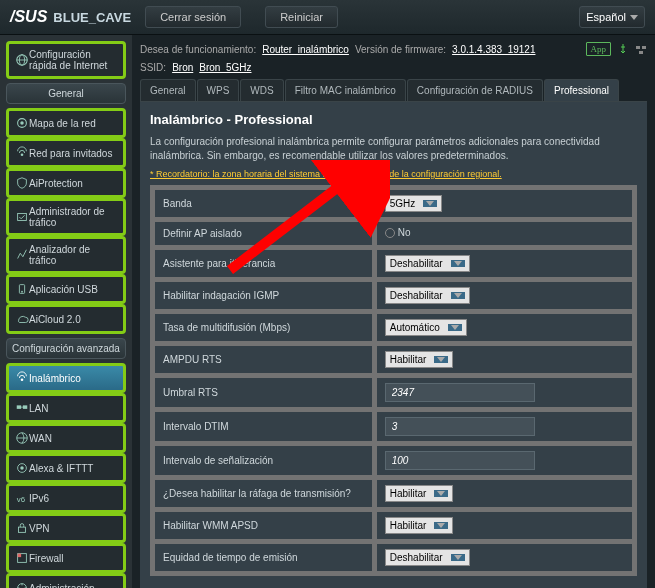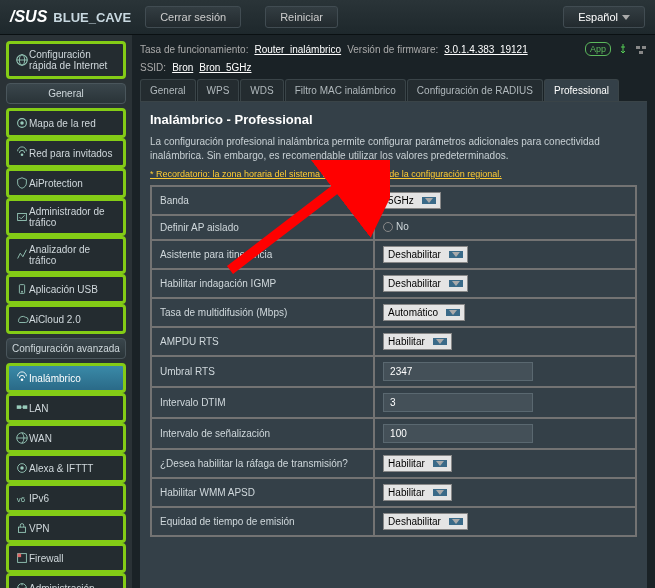--- a/index.html
+++ b/index.html
@@ -1,49 +1,49 @@
 <!DOCTYPE html>
 <html><head>
 <meta charset="utf-8">
 <style>
 * { margin: 0; padding: 0; box-sizing: border-box; font-family: Arial, sans-serif; }
 body { background: #1a2226; color: #fff; width: 655px; height: 588px; overflow: hidden; font-size: 10px; }
 .topbar { display: flex; align-items: center; padding: 6px 10px; background: linear-gradient(#2a3438, #1e282c); border-bottom: 1px solid #0a1012; }
 .logo { font-weight: bold; font-style: italic; font-size: 16px; color: #fff; margin-right: 6px; }
 .model { color: #c8d8e0; font-size: 13px; font-weight: bold; margin-right: 14px; }
 .btn { background: linear-gradient(#333d42, #222a2e); border: 1px solid #414c52; color: #ccc; padding: 4px 14px; border-radius: 3px; font-size: 11px; cursor: pointer; margin-right: 24px; }
-.lang { margin-left: auto; display: flex; align-items: center; gap: 4px; background: linear-gradient(#333d42, #222a2e); border: 1px solid #414c52; padding: 4px 14px; border-radius: 3px; cursor: pointer; font-size: 11px; }
+.lang { margin-left: auto; display: flex; align-items: center; gap: 4px; background: linear-gradient(#333d42, #222a2e); border: 1px solid #414c52; padding: 4px 6px; border-radius: 3px; cursor: pointer; font-size: 11px; }
 .tri-down { width: 0; height: 0; border-left: 4px solid transparent; border-right: 4px solid transparent; border-top: 5px solid #aaa; }
 .container { display: flex; height: calc(100% - 32px); }
 .sidebar { width: 132px; background: #2a3236; padding: 6px; display: flex; flex-direction: column; gap: 4px; overflow: hidden; }
 .side-head { background: linear-gradient(#3a464c, #2a3438); text-align: center; padding: 4px; border-radius: 4px; color: #cfd8dc; font-size: 10px; border: 1px solid #4a565c; }
 .side-item { display: flex; align-items: center; gap: 0; padding: 5px 6px; background: #242c30; border-radius: 4px; color: #d0d8dc; cursor: pointer; font-size: 10px; border: 3px solid #84cc16; }
 .side-item.active { background: linear-gradient(#3a8aa8,#2a6a88); color: #fff; }
 .side-icon { width: 14px; height: 14px; flex-shrink: 0; display: flex; align-items: center; justify-content: center; }
 .main { flex: 1; padding: 4px 8px 8px 8px; overflow: hidden; }
 .infobar { font-size: 10px; color: #aaa; padding: 3px 0; display: flex; gap: 6px; flex-wrap: wrap; align-items: center; }
 .infobar a { color: #fff; text-decoration: underline; cursor: pointer; }
-.app-ico { color: #5cb85c; font-size: 9px; margin-left: auto; border: 1px solid #5cb85c; padding: 1px 4px; border-radius: 6px; }
+.app-ico { color: #5cb85c; font-size: 9px; margin-left: auto; border: 1px solid #5cb85c; padding: 1px 4px; border-radius: 1px; font-family: Liberation Serif, serif; }
 .stat-ico { width: 12px; height: 12px; display: inline-block; }
 .tabs { display: flex; border-bottom: 1px solid #3a4448; margin-top: 3px; }
 .tab { padding: 5px 9px; font-size: 10px; color: #b0b8bc; cursor: pointer; border: 1px solid #3a4448; border-bottom: none; background: #242c30; margin-right: 1px; border-radius: 3px 3px 0 0; }
 .tab.active { background: #344048; color: #fff; }
 .panel { background: #344048; padding: 10px; height: 522px; overflow-y: auto; }
 .panel-title { color: #fff; font-size: 13px; font-weight: bold; margin-bottom: 8px; }
 .panel-desc { color: #c8d0d4; font-size: 10px; line-height: 1.4; margin-bottom: 6px; }
 .warn { color: #ffcc33; font-size: 9px; text-decoration: underline; cursor: pointer; display: block; margin-bottom: 6px; }
 table { width: 100%; border-collapse: collapse; }
-td { border: 2px solid #737373; padding: 5px 8px; font-size: 10px; color: #d0d8dc; vertical-align: middle; }
+td { border: 5px solid #737373; padding: 5px 8px; font-size: 10px; color: #d0d8dc; vertical-align: middle; }
 td:first-child { width: 46%; }
 .sel { background: #e4e4e4; color: #000; border: 1px solid #888; padding: 2px 4px; font-size: 10px; display: inline-flex; align-items: center; gap: 8px; cursor: pointer; }
 .sel-arrow { background: #3a6a88; color: #fff; padding: 1px 3px; display: inline-flex; }
 .radio { display: inline-flex; align-items: center; gap: 3px; margin-right: 10px; cursor: pointer; }
 .radio-c { width: 10px; height: 10px; border-radius: 50%; border: 1px solid #888; display: inline-block; }
 .radio-c.on { background: radial-gradient(circle, #fff 35%, transparent 40%); border-color: #aaa; }
-.inp { background: #445058; border: 1px solid #5a6870; color: #fff; padding: 3px 6px; font-size: 10px; width: 150px; }
+.inp { background: #445058; border: 1px solid #5a6870; color: #fff; padding: 3px 6px; font-size: 10px; width: 150px; font-style: italic; }
 .slider { display: flex; align-items: center; gap: 6px; }
 .slider-track { width: 110px; height: 4px; background: #5a6870; position: relative; }
 .slider-thumb { position: absolute; right: 0; top: -4px; width: 10px; height: 12px; background: #ddd; border: 1px solid #888; }
 .arrow-overlay { position: absolute; pointer-events: none; z-index: 100; }
 .panel::-webkit-scrollbar { width: 6px; }
 .panel::-webkit-scrollbar-thumb { background: #5a6870; }
 </style>
 </head>
 <body>
 
@@ -205,21 +205,21 @@
               <path d="M8 3v2M8 11v2M3 8h2M11 8h2" stroke="#9cb"></path>
             </svg>
           </span>
           <span>Administración</span>
         </div>
       </div>
   </div>
 
   <div class="main">
     <div class="infobar">
-      <span>Tasa de funcionamiento:</span>
+      <span>Desea de funcionamiento:</span>
       <a>Router_inalámbrico</a>
       <span>Versión de firmware:</span>
       <a>3.0.1.4.383_19121</a>
       <span class="app-ico">App</span>
       <span class="stat-ico"><svg viewBox="0 0 12 12">
             <path d="M6 1v8M4 8l2 2 2-2M4 4h4" stroke="#5c5" fill="none"></path>
           </svg></span>
       <span class="stat-ico"><svg viewBox="0 0 12 12">
             <rect x="1" y="3" width="4" height="3" fill="#888"></rect>
             <rect x="7" y="3" width="4" height="3" fill="#888"></rect>

